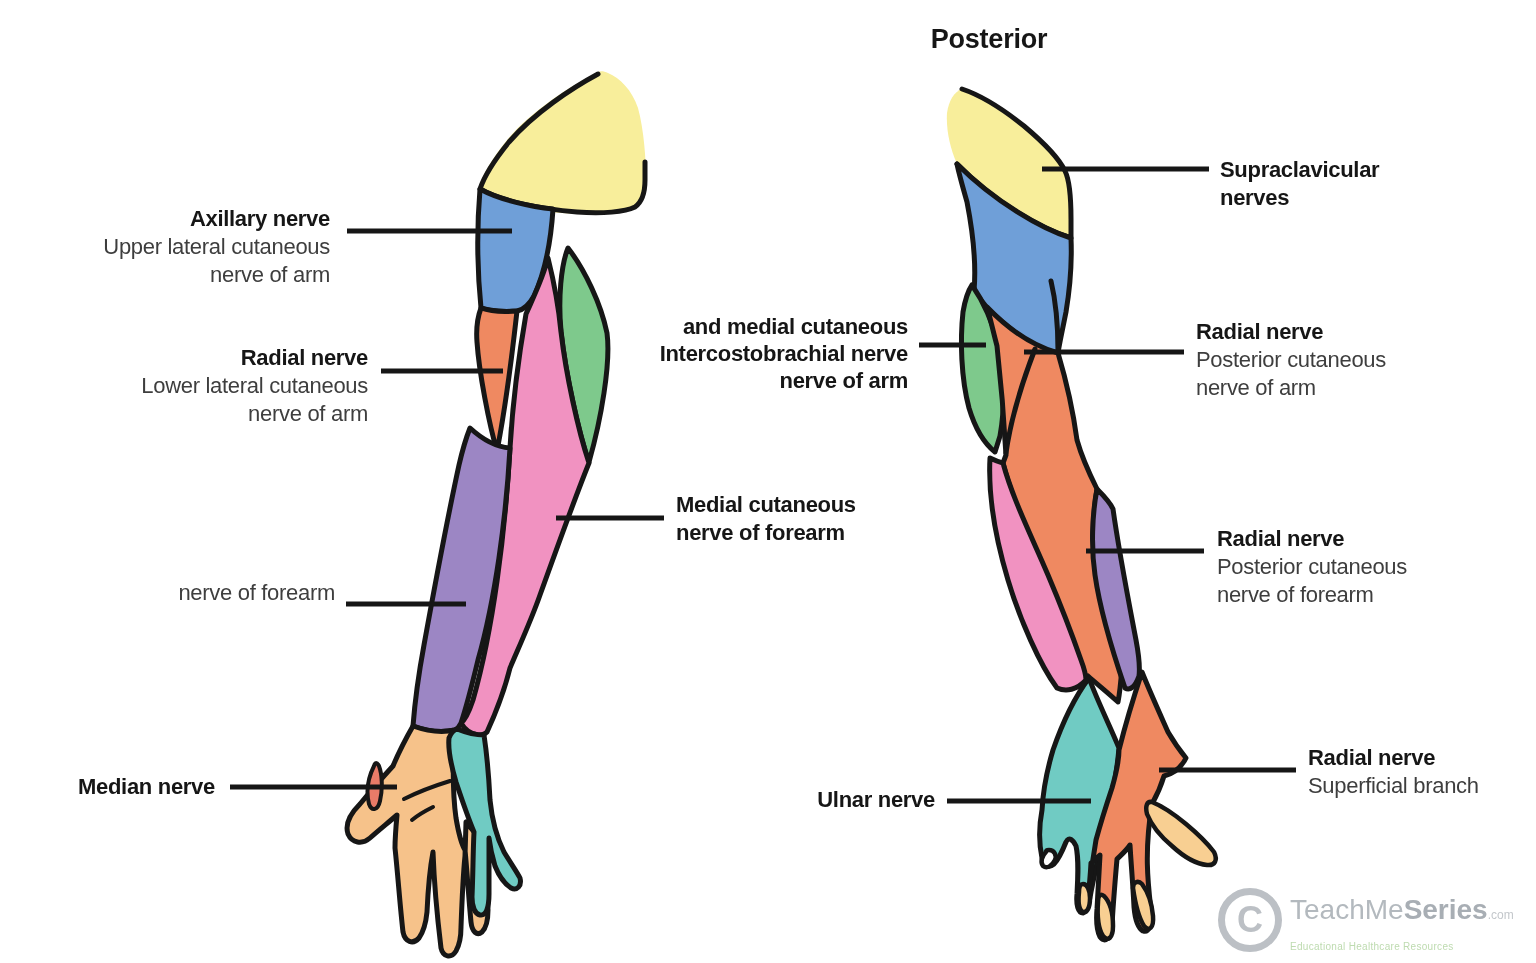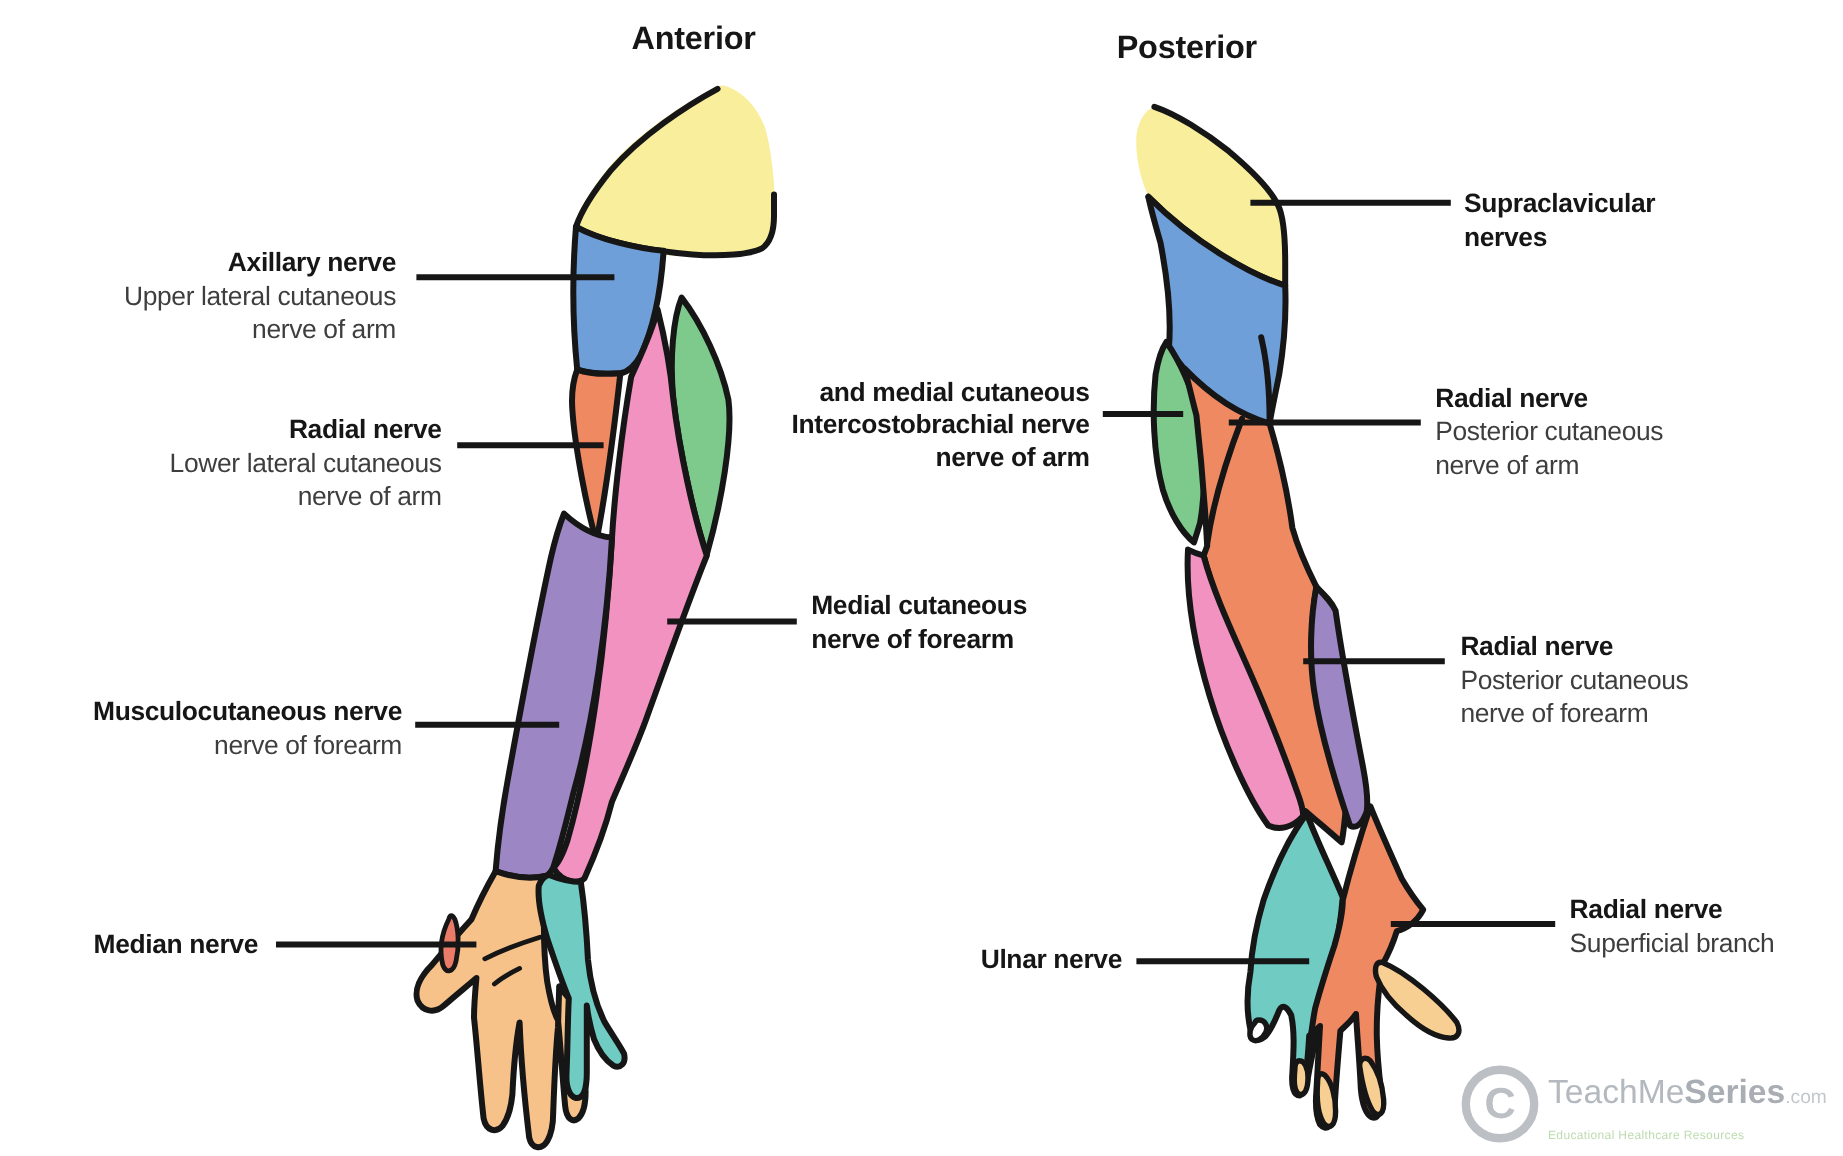--- a/index.html
+++ b/index.html
@@ -20,21 +20,21 @@
   .logo{position:absolute;left:1218px;top:888px;display:flex;align-items:flex-start;}
   .logo-c{
     width:64px;height:64px;border:7px solid #bcc0c5;border-radius:50%;
     box-sizing:border-box;color:#bcc0c5;font-size:36px;font-weight:600;
     display:flex;align-items:center;justify-content:center;flex:0 0 auto;
   }
   .logo-text{margin-left:8px;padding-top:8px;}
   .logo-word{font-size:28px;line-height:28px;color:#b3b9be;white-space:nowrap;}
   .logo-word .lt-light{font-weight:400;}
   .logo-word .lt-bold{font-weight:700;color:#a8aeb4;}
-  .logo-word .lt-tld{font-size:16px;color:#c3c7cb;}
+  .logo-word .lt-tld{font-size:12px;color:#c3c7cb;}
   .lt-tag{font-size:10px;color:#bedbb0;letter-spacing:0.3px;margin-top:12px;white-space:nowrap;}
 </style>
 </head>
 <body>
 
 <div class="stage">
 
   <svg class="art" width="1536" height="963" viewBox="0 0 1536 963">
 
     <g stroke="#161616" stroke-width="5" stroke-linejoin="round" stroke-linecap="round">
@@ -177,37 +177,35 @@
       <line x1="919" y1="345" x2="986" y2="345"></line>
       <line x1="556" y1="518" x2="664" y2="518"></line>
       <line x1="947" y1="801" x2="1091" y2="801"></line>
       <line x1="1042" y1="169" x2="1209" y2="169"></line>
       <line x1="1024" y1="352" x2="1184" y2="352"></line>
       <line x1="1086" y1="551" x2="1204" y2="551"></line>
       <line x1="1159" y1="770" x2="1296" y2="770"></line>
     </g>
   </svg>
 
-  <div class="title" style="left:455px;top:17px;width:246px;">Anterior</div>
   <div class="title" style="left:866px;top:24px;width:246px;">Posterior</div>
 
   <div class="label align-r" style="left:10px;top:205px;width:320px;">
     <div class="b">Axillary nerve</div>
     <div class="r">Upper lateral cutaneous</div>
     <div class="r">nerve of arm</div>
   </div>
 
   <div class="label align-r" style="left:48px;top:344px;width:320px;">
     <div class="b">Radial nerve</div>
     <div class="r">Lower lateral cutaneous</div>
     <div class="r">nerve of arm</div>
   </div>
 
   <div class="label align-r" style="left:5px;top:579px;width:330px;">
-    <div class="b">Musculocutaneous nerve</div>
     <div class="r">nerve of forearm</div>
   </div>
 
   <div class="label align-r" style="left:15px;top:773px;width:200px;">
     <div class="b">Median nerve</div>
   </div>
 
   <div class="label align-r" style="left:568px;top:313px;width:340px;line-height:27px;">
     <div class="b">and medial cutaneous</div>
     <div class="b">Intercostobrachial nerve</div>

